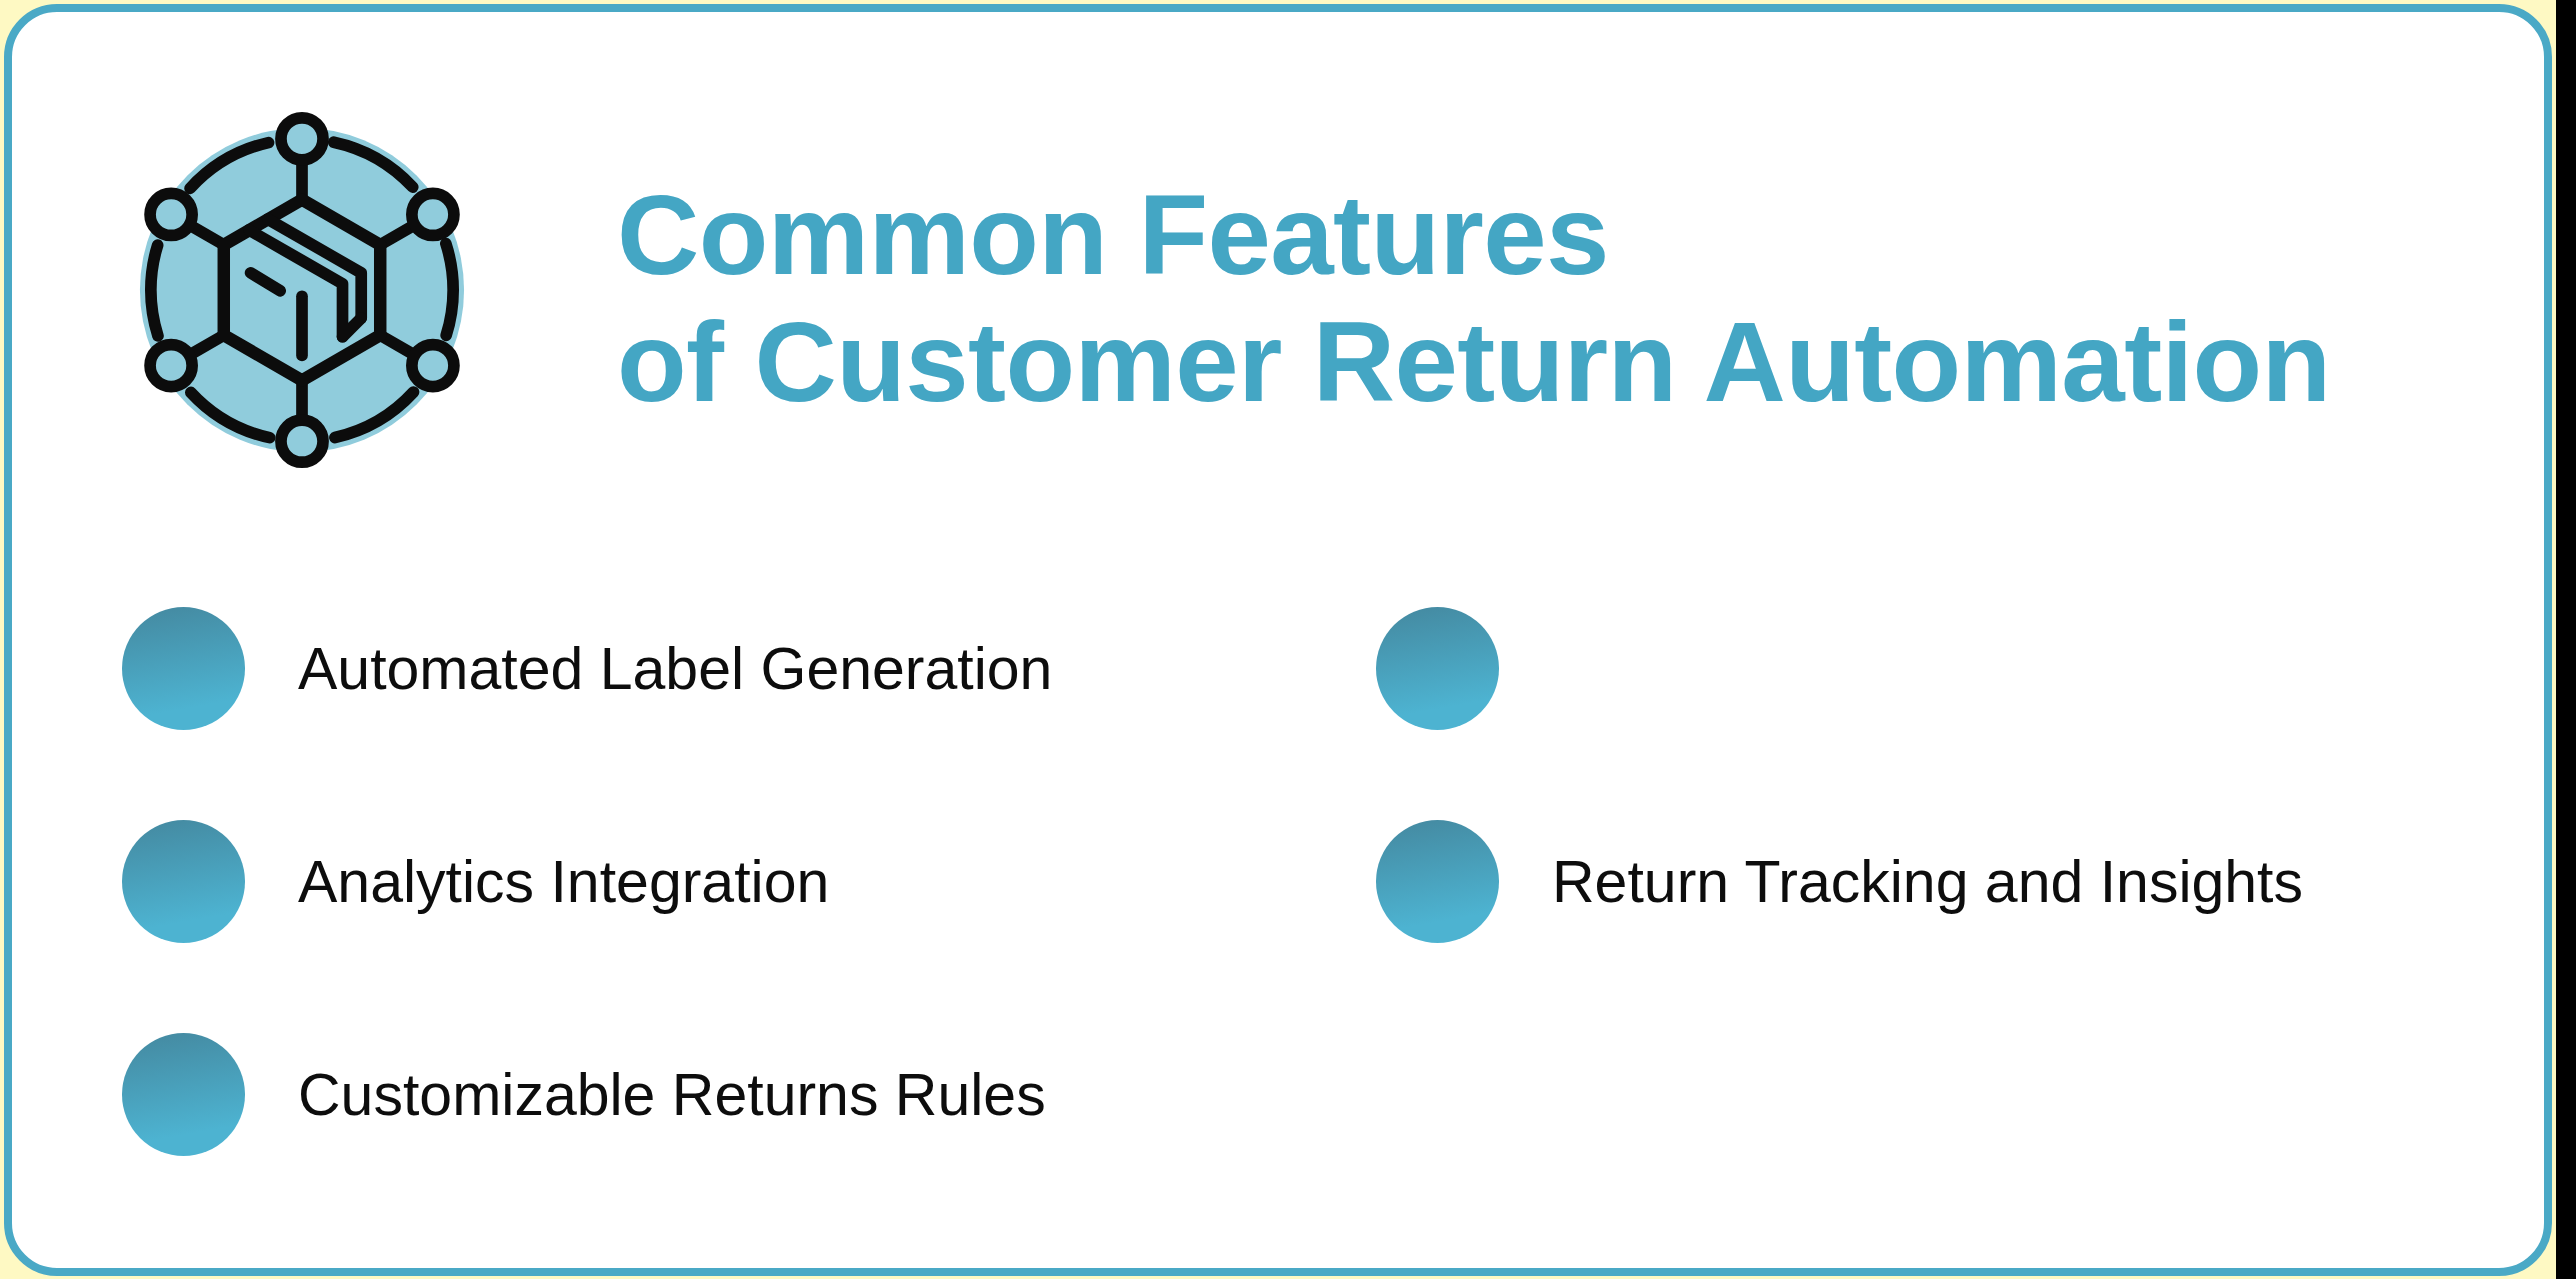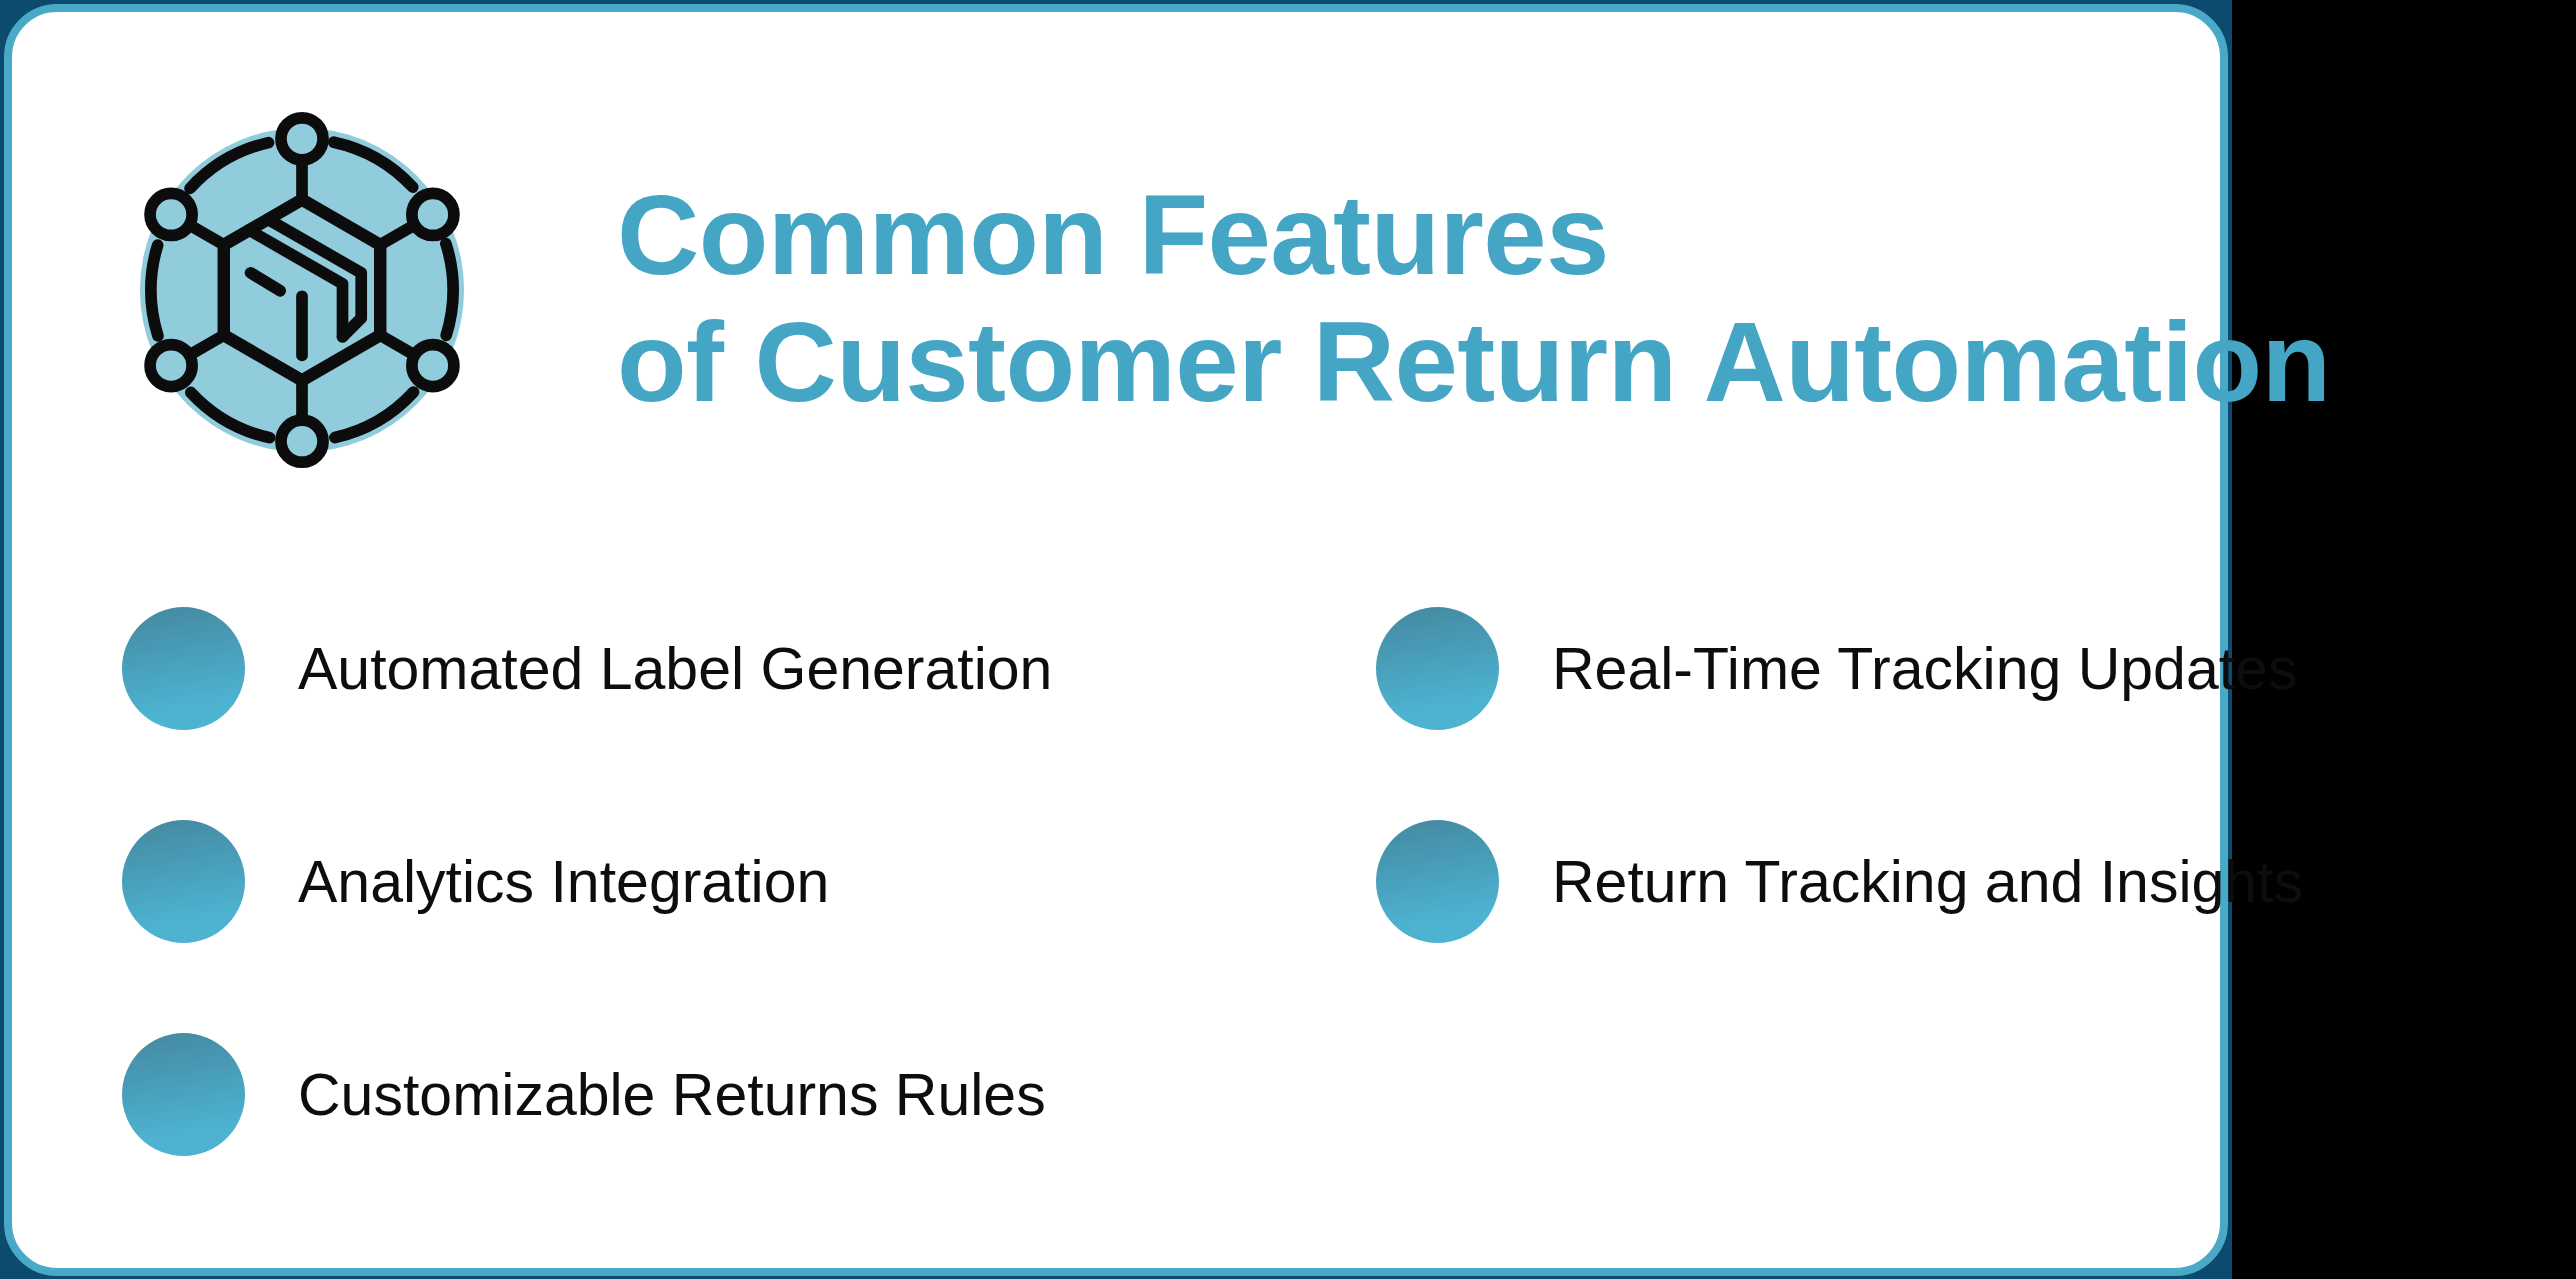--- a/index.html
+++ b/index.html
@@ -6,23 +6,23 @@
     margin: 0;
     padding: 0;
     width: 2576px;
     height: 1280px;
     background: #000000;
     overflow: hidden;
     font-family: "Liberation Sans", sans-serif;
   }
   .canvas {
     position: relative;
-    width: 2232px;
+    width: 2556px;
     height: 1280px;
-    background: #0c4a6e;
+    background: #fef9c3;
   }
   .card {
     position: absolute;
     left: 4px;
     top: 4px;
     right: 4px;
     bottom: 4px;
     background: #ffffff;
     border: 8px solid #4aa9c6;
     border-radius: 53px;
@@ -132,21 +132,20 @@
       </div>
       <div class="feature-row">
         <div class="bullet"></div>
         <div class="feature-label">Customizable Returns Rules</div>
       </div>
     </div>
 
     <div class="col col-right">
       <div class="feature-row">
         <div class="bullet"></div>
-        <div class="feature-label">Real-Time Tracking Updates</div>
       </div>
       <div class="feature-row">
         <div class="bullet"></div>
         <div class="feature-label">Return Tracking and Insights</div>
       </div>
     </div>
 
   </div>
 </div>
 

